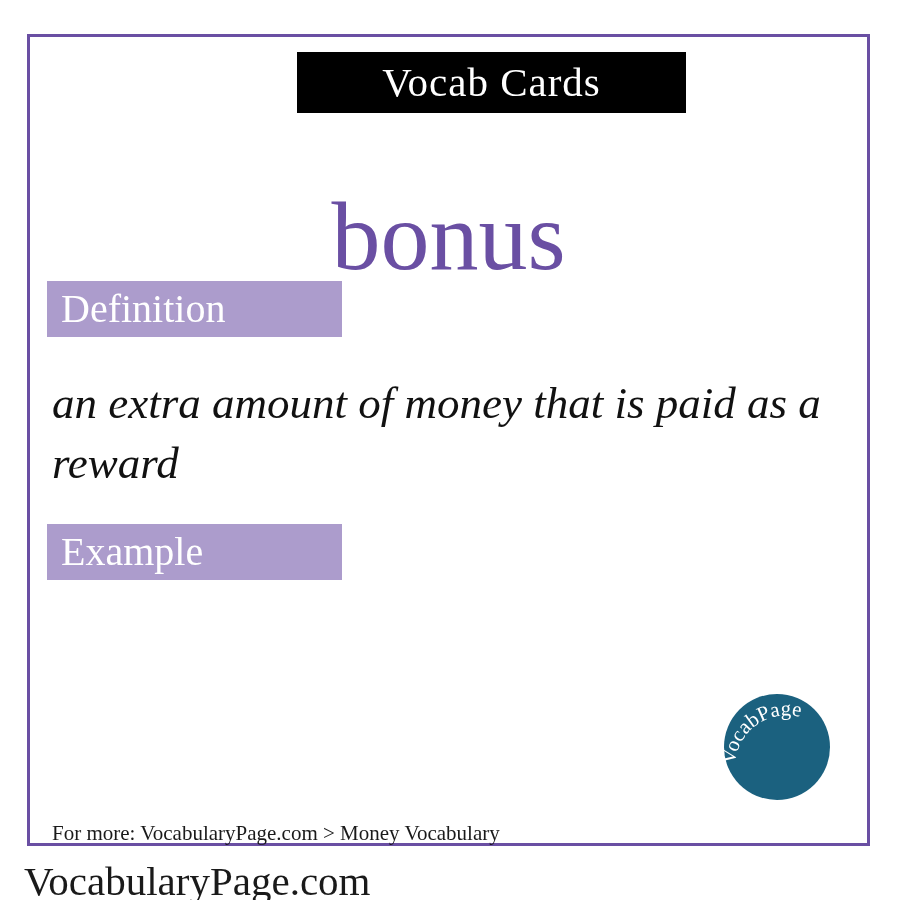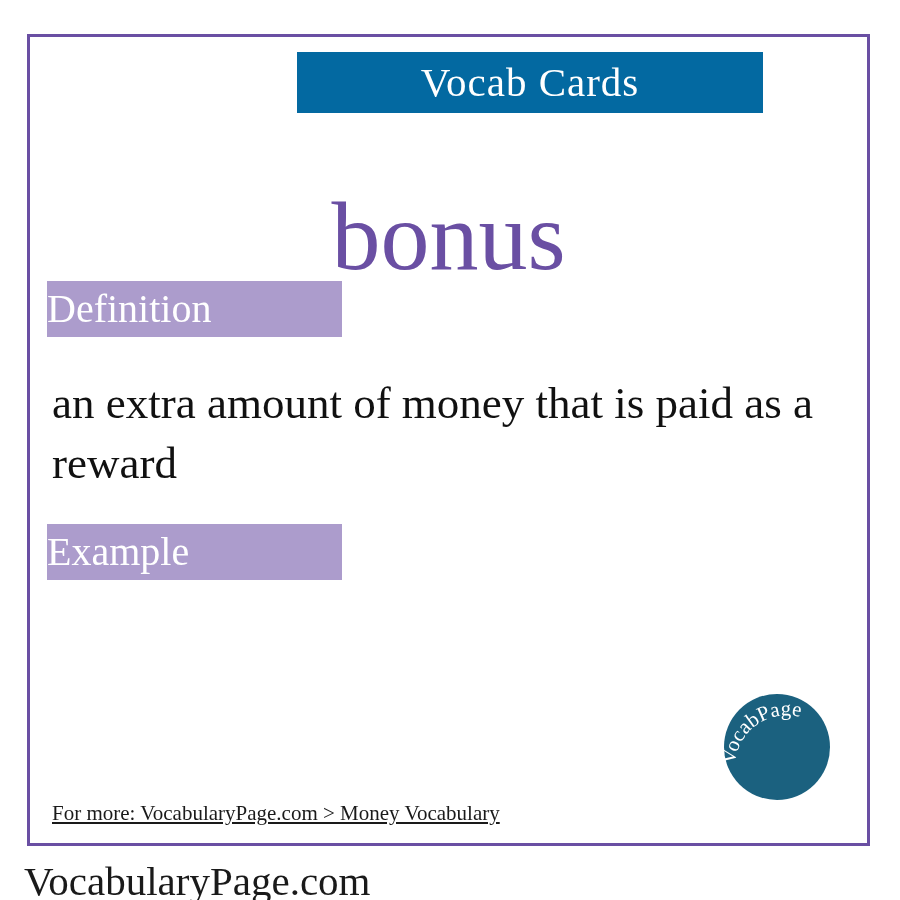--- a/index.html
+++ b/index.html
@@ -25,23 +25,23 @@
     border: 3px solid #6A4FA3;
     box-sizing: border-box;
     background: #ffffff;
   }
 
   
   #card-banner {
     position: absolute;
     left: 267px;
     top: 15px;
-    width: 466px;
+    width: 389px;
     height: 61px;
-    background: #0369a1;
+    background: #000000;
     display: flex;
     align-items: center;
     justify-content: center;
     z-index: 5;
   }
   #card-banner .banner-text {
     color: #ffffff;
     font-size: 41px;
     letter-spacing: 1px;
     line-height: 1;
@@ -65,51 +65,52 @@
   
   .section-label {
     position: absolute;
     left: 17px;
     width: 295px;
     height: 56px;
     background: #AC9CCC;
     display: flex;
     align-items: center;
     box-sizing: border-box;
+    padding-left: 14px;
   }
   .section-label .label-text {
     color: #ffffff;
     font-size: 40px;
     line-height: 1;
     white-space: nowrap;
   }
   #label-definition { top: 244px; }
   #label-example    { top: 487px; text-align: center; }
 
   
   .body-text {
     position: absolute;
     left: 22px;
     width: 800px;
     color: #111111;
     font-size: 45px;
     line-height: 1.33;
+    font-style: italic;
   }
   #definition-text { top: 337px; }
   #example-text    { top: 585px; white-space: nowrap; }
 
   
   #card-footer {
     position: absolute;
     left: 22px;
-    top: 764px;
+    top: 784px;
     color: #1a1a1a;
     font-size: 21px;
     white-space: nowrap;
-    text-decoration: underline;
   }
 
   
   #logo-badge {
     position: absolute;
     left: 722px;
     top: 692px;
     width: 110px;
     height: 110px;
     z-index: 6;

